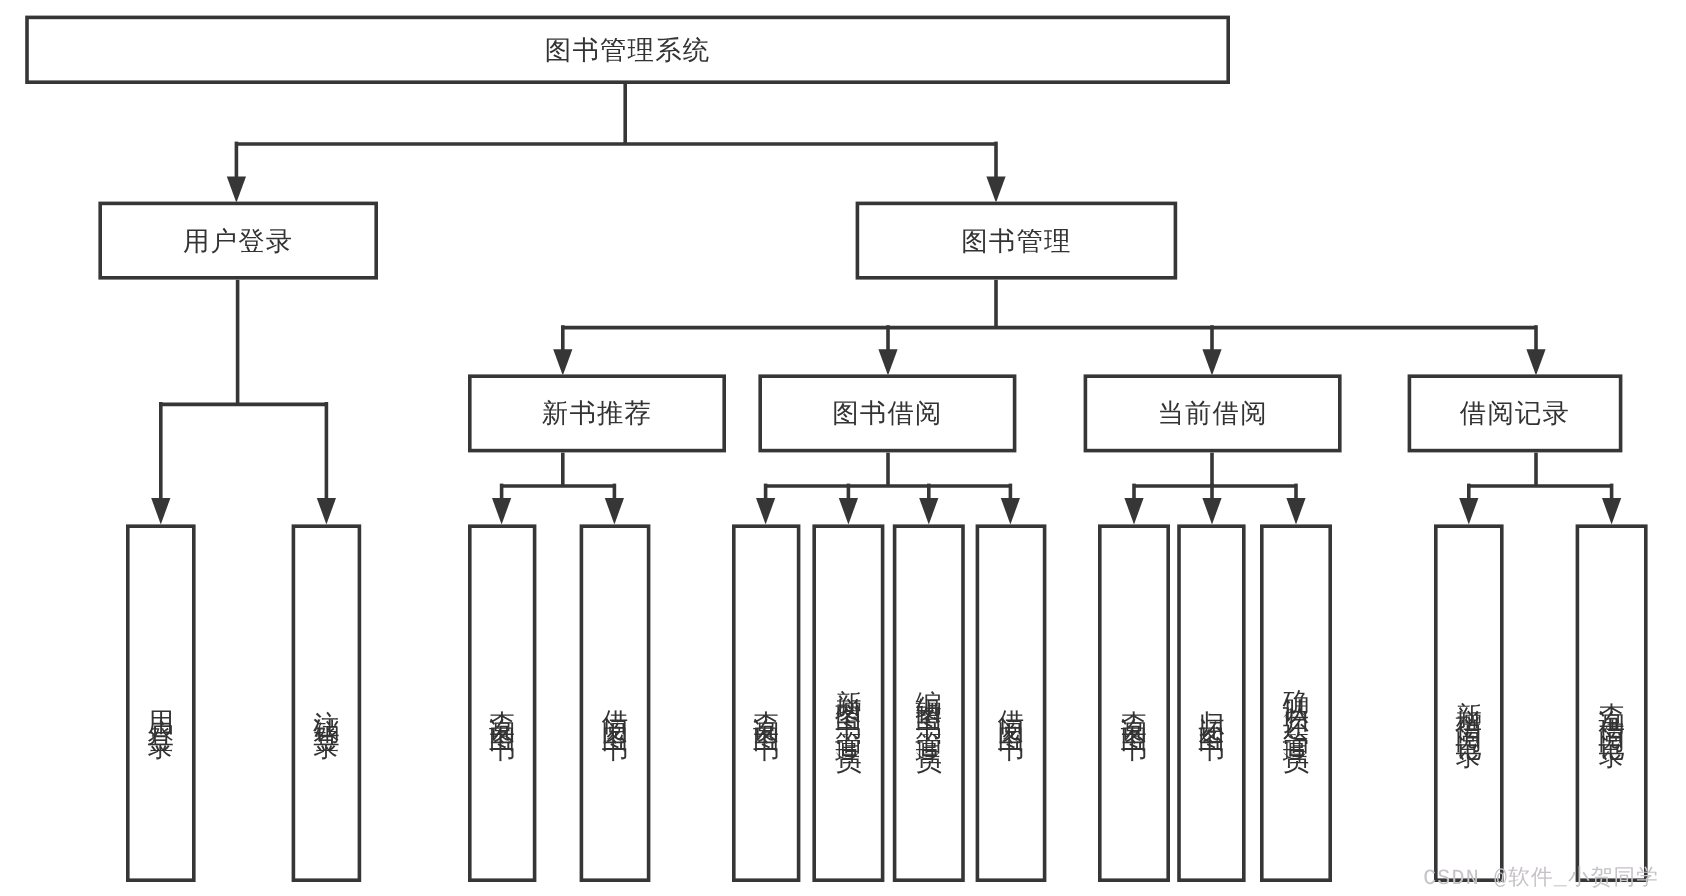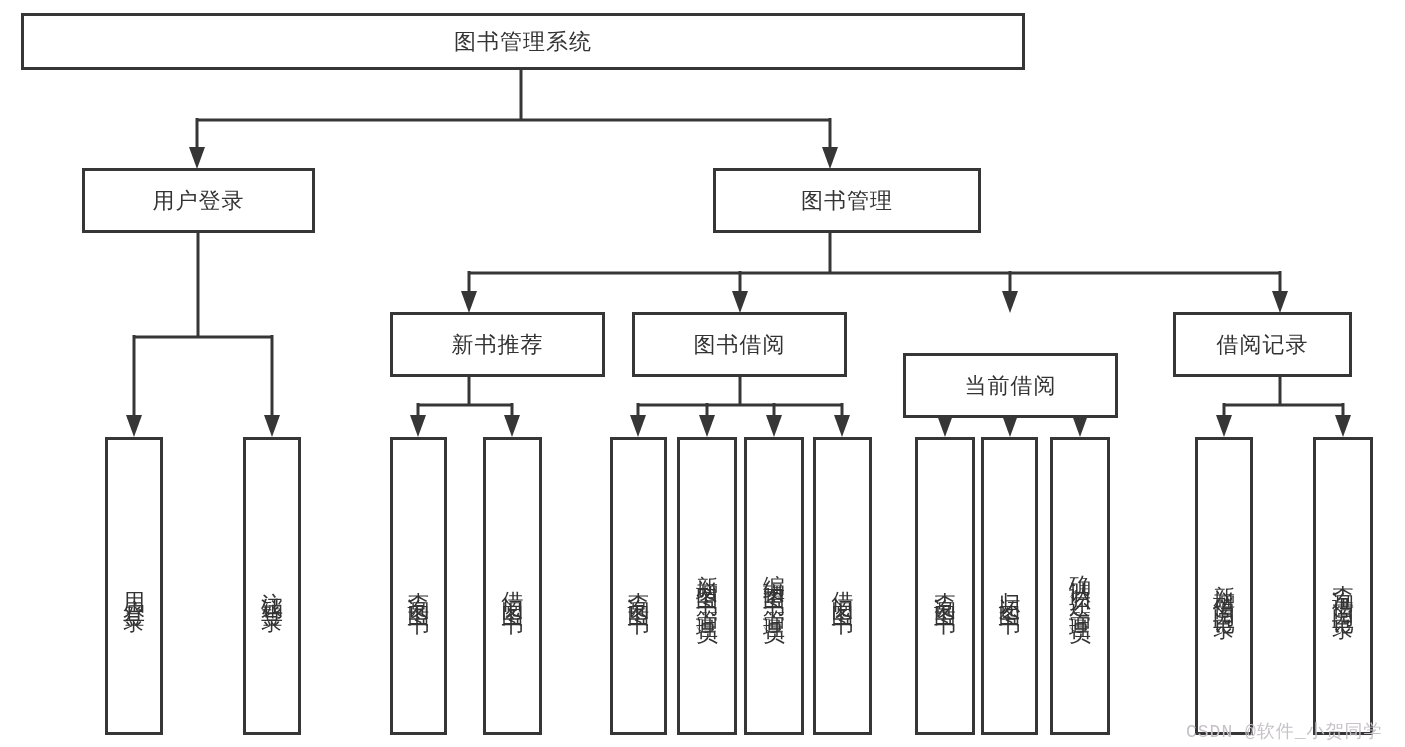--- a/index.html
+++ b/index.html
@@ -35,21 +35,21 @@
     font-size:22px;
     line-height:1;
     padding-top:4px;
   }
   
   .n-root{left:21px;top:13px;width:1004px;height:57px;}
   .n-l2a{left:82px;top:168px;width:233px;height:65px;}
   .n-l2b{left:713px;top:168px;width:268px;height:65px;}
   .n-l3a{left:362px;top:312px;width:215px;height:65px;margin-left:28px;}
   .n-l3b{left:632px;top:312px;width:215px;height:65px;text-align:center;}
-  .n-l3c{left:903px;top:312px;width:215px;height:65px;margin-top:41px;}
+  .n-l3c{left:903px;top:312px;width:215px;height:65px;}
   .n-l3d{left:1173px;top:312px;width:179px;height:65px;}
   
   .lf{top:437px;height:298px;}
   .lf1{left:105px;width:58px;}
   .lf2{left:243px;width:58px;}
   .lf3{left:390px;width:57px;}
   .lf4{left:483px;width:59px;}
   .lf5{left:610px;width:57px;}
   .lf6{left:677px;width:60px;}
   .lf7{left:744px;width:60px;}

